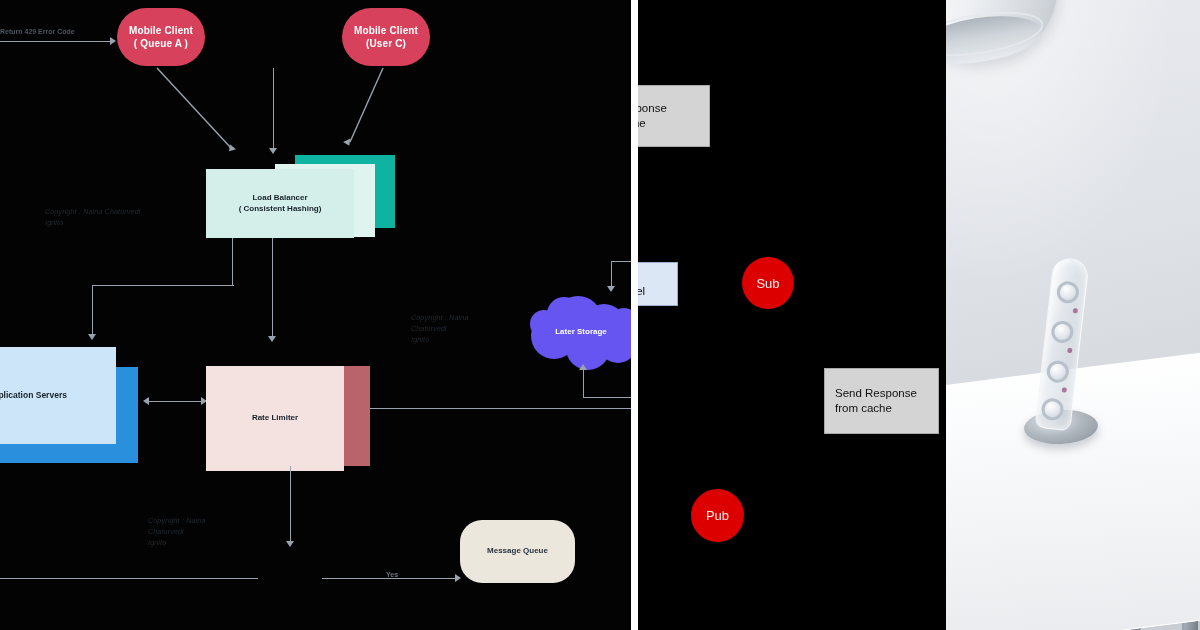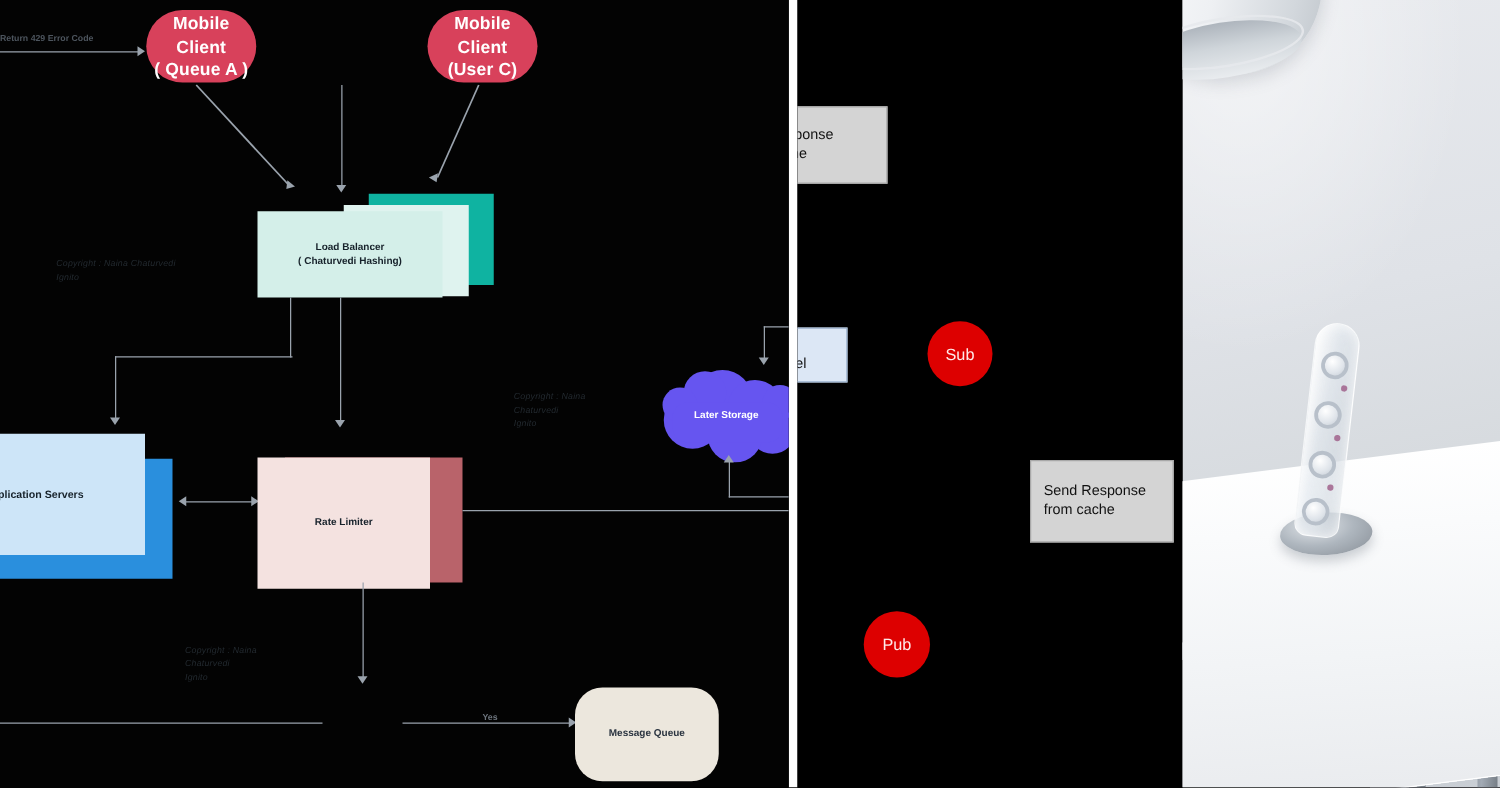--- a/index.html
+++ b/index.html
@@ -24,21 +24,21 @@
   }
 
   
   .node { position:absolute; display:flex; align-items:center;
           justify-content:center; text-align:center; }
   .node-label { line-height:1.35; }
 
   
   .pill {
     border-radius:999px; background:#d8415b; color:#ffffff;
-    font-size:14px; font-weight:bold; letter-spacing:.15px;
+    font-size:10px; font-weight:bold; letter-spacing:.15px;
   }
 
   
   .stack-back, .stack-mid, .stack-front { position:absolute; }
 
   .lb-back  { background:#0fb3a1; }
   .lb-mid   { background:#dff3ef; }
   .lb-front { background:#d4efe9; color:#17222b; font-size:8px; font-weight:bold; }
 
   .app-back  { background:#2a8fdd; }
@@ -226,21 +226,21 @@
     <div class="arrowhead ah-down" style="left:344px; top:140px; transform:rotate(-25deg);"></div>
 
     <div class="ln ln-v" style="left:273px; top:68px; height:82px;"></div>
     <div class="arrowhead ah-down" style="left:269px; top:148px;"></div>
 
     <div class="stack-back lb-back" style="left:295px; top:155px; width:100px; height:73px;"></div>
     <div class="stack-mid lb-mid" style="left:275px; top:164px; width:100px; height:73px;"></div>
     <div class="node stack-front lb-front" style="left:206px; top:169px; width:148px; height:69px;text-align:center;">
       <div class="node-label">
         <div>Load Balancer</div>
-        <div>( Chaturvedi Hashing)</div>
+        <div>( Consistent Hashing)</div>
       </div>
     </div>
 
     <div class="ln ln-v" style="left:232px; top:238px; height:48px;"></div>
     <div class="ln ln-h" style="left:92px; top:285px; width:142px;"></div>
     <div class="ln ln-v" style="left:92px; top:285px; height:52px;"></div>
     <div class="arrowhead ah-down" style="left:88px; top:334px;"></div>
 
     <div class="ln ln-v" style="left:272px; top:238px; height:100px;"></div>
     <div class="arrowhead ah-down" style="left:268px; top:336px;"></div>
@@ -289,21 +289,21 @@
     <div class="ln ln-v" style="left:290px; top:466px; height:77px;"></div>
     <div class="arrowhead ah-down" style="left:286px; top:541px;"></div>
 
 
     <div class="ln ln-h" style="left:0px; top:578px; width:258px;"></div>
 
     <div class="ln ln-h" style="left:322px; top:578px; width:137px;"></div>
     <div class="arrowhead ah-right" style="left:455px; top:574px;"></div>
     <div class="edge-label edge-label-bright" style="left:386px; top:571px;">Yes</div>
 
-    <div class="node mq" style="left:460px; top:550px; width:115px; height:75px;">
+    <div class="node mq" style="left:460px; top:520px; width:115px; height:63px;">
       <div class="node-label">Message Queue</div>
     </div>
   </div>
 
   <div id="divider-1"></div>
 
   <div id="panel-pubsub">
 
     <div class="psbox psbox-grey" style="left:-34px; top:85px; width:106px; height:62px;">Response
 cache</div>

